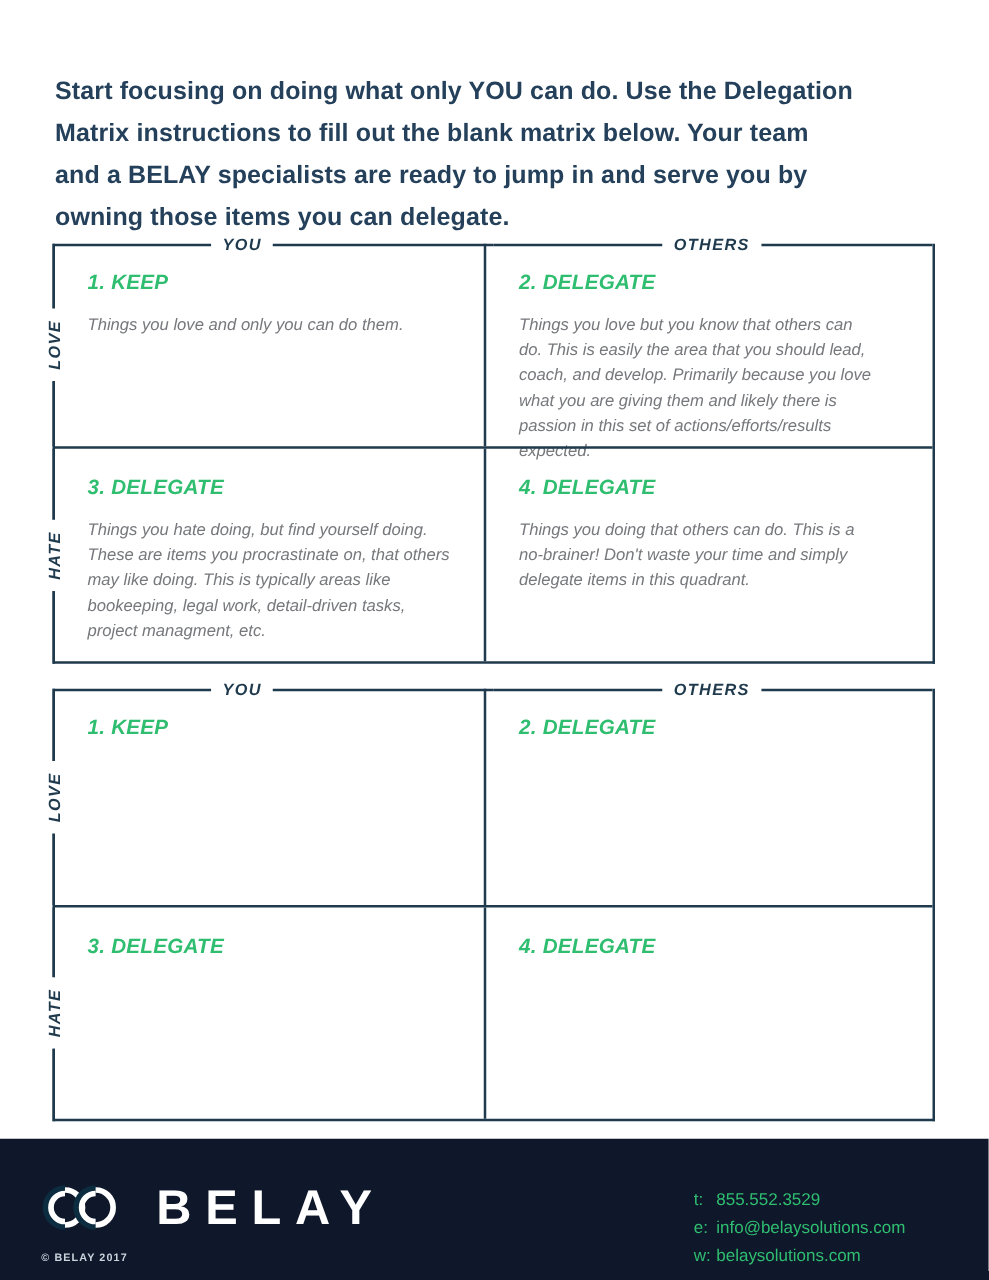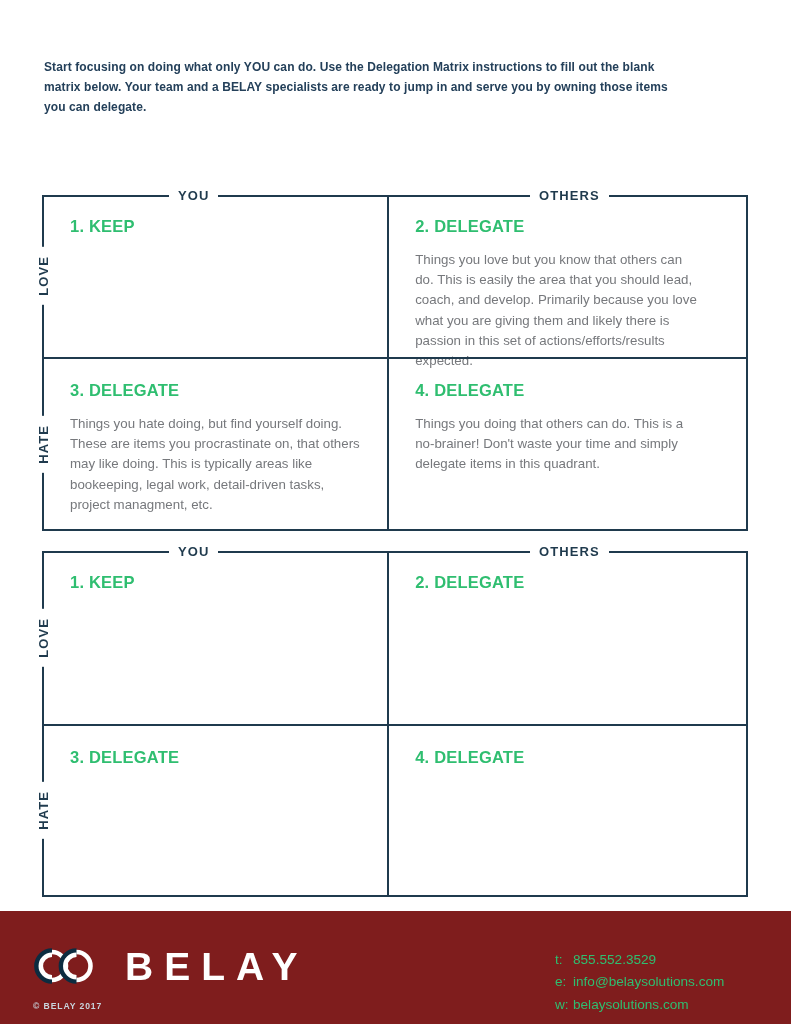--- a/index.html
+++ b/index.html
@@ -37,32 +37,33 @@
     color: #2fbe70;
     font-size: 30px;
     font-weight: bold;
     letter-spacing: -0.2px;
     line-height: 1.15;
   }
 
   .intro {
     margin-top: 21px;
     color: #24405a;
-    font-size: 12px;
+    font-size: 20px;
     line-height: 1.68;
     font-weight: bold;
     letter-spacing: 0.1px;
     max-width: 640px;
   }
 
   
   .matrix {
     position: absolute;
     left: 42px;
     width: 706px;
+    font-style: italic;
   }
 
   .matrix-filled { top: 195px; }
   .matrix-blank  { top: 551px; }
 
   
   .matrix-grid {
     position: relative;
     border-left: 2px solid #1f3a4d;
     border-right: 2px solid #1f3a4d;
@@ -179,21 +180,21 @@
     padding: 9px 0;
   }
 
   
   .footer {
     position: absolute;
     left: 0;
     bottom: 0;
     width: 791px;
     height: 113px;
-    background: #7f1d1d;
+    background: #0f172a;
   }
 
   .brand {
     position: absolute;
     left: 31px;
     top: 34px;
     display: flex;
     align-items: center;
   }
 
@@ -265,20 +266,21 @@
 
       <div class="matrix-row row-love">
         <div class="axis-side" style="top:0;height:100%;">
           <div class="axis-vline"></div>
           <div class="axis-cap-v">LOVE</div>
           <div class="axis-vline"></div>
         </div>
 
         <div class="quadrant left">
           <div class="q-title">1. KEEP</div>
+          <div class="q-body">Things you love and only you can do them.</div>
         </div>
 
         <div class="quadrant right">
           <div class="q-title">2. DELEGATE</div>
           <div class="q-body">Things you love but you know that others can do. This is easily the area that you should lead, coach, and develop. Primarily because you love what you are giving them and likely there is passion in this set of actions/efforts/results expected.</div>
         </div>
       </div>
 
       <div class="matrix-row row-hate">
         <div class="axis-side" style="top:0;height:100%;">

